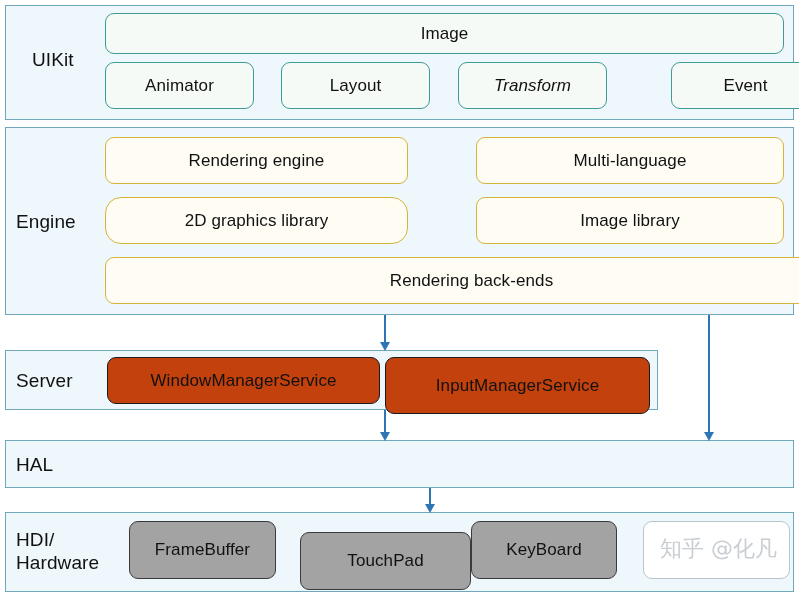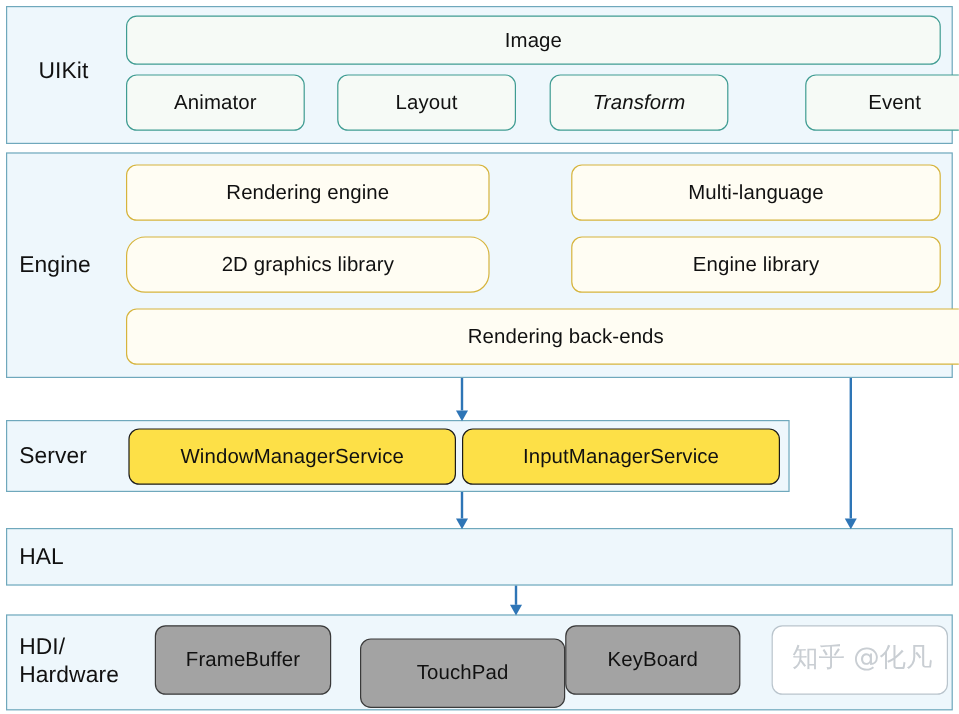--- a/index.html
+++ b/index.html
@@ -52,21 +52,21 @@
   }
   .node.teal {
     background: #f6faf6;
     border: 1.4px solid #3f9c92;
   }
   .node.gold {
     background: #fffdf3;
     border: 1.4px solid #d6b43c;
   }
   .node.dark {
-    background: #fde047;
+    background: #c2410c;
     border: 1.8px solid #1b1b1b;
   }
   .node.plain {
     background: #a3a3a3;
     border: 1.4px solid #3a3a3a;
   }
   .node.blank {
     background: #ffffff;
     border: 1.2px solid #b9c4cc;
   }
@@ -123,30 +123,30 @@
   <div class="node teal" style="left:635px; top:62px; width:149px; height:47px;margin-left:36px;">Event</div>
 
   <div class="band" style="left:5px; top:127px; width:789px; height:188px;">
   </div>
   <div class="band-label" style="left:16px; top:210px;">Engine</div>
 
   <div class="node gold" style="left:105px; top:137px; width:303px; height:47px;">Rendering engine</div>
   <div class="node gold" style="left:476px; top:137px; width:308px; height:47px;">Multi-language</div>
 
   <div class="node gold" style="left:105px; top:197px; width:303px; height:47px;border-radius:16px;">2D graphics library</div>
-  <div class="node gold" style="left:476px; top:197px; width:308px; height:47px;">Engine library</div>
+  <div class="node gold" style="left:476px; top:197px; width:308px; height:47px;">Image library</div>
 
   <div class="node gold" style="left:105px; top:257px; width:733px; height:47px;">Rendering back-ends</div>
 
   <div class="band" style="left:5px; top:350px; width:653px; height:60px;">
   </div>
   <div class="band-label" style="left:16px; top:369px;">Server</div>
 
   <div class="node dark" style="left:107px; top:357px; width:273px; height:47px;">WindowManagerService</div>
-  <div class="node dark" style="left:385px; top:357px; width:265px; height:47px;">InputManagerService</div>
+  <div class="node dark" style="left:385px; top:357px; width:265px; height:57px;">InputManagerService</div>
 
   <div class="band" style="left:5px; top:440px; width:789px; height:48px;">
   </div>
   <div class="band-label" style="left:16px; top:453px;">HAL</div>
 
   <div class="band" style="left:5px; top:512px; width:789px; height:80px;">
   </div>
   <div class="band-label" style="left:16px; top:528px;">HDI/
 Hardware</div>
 

